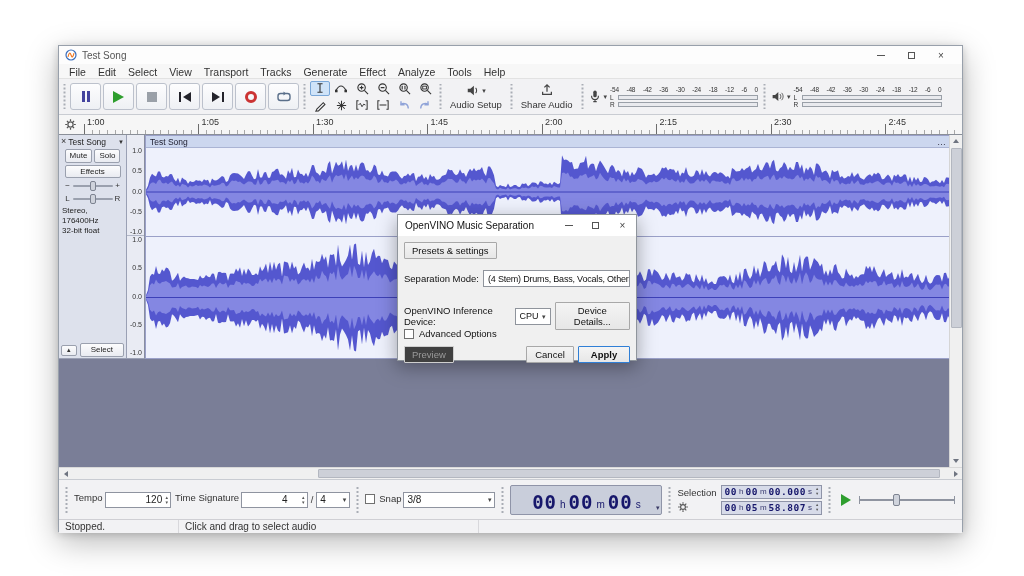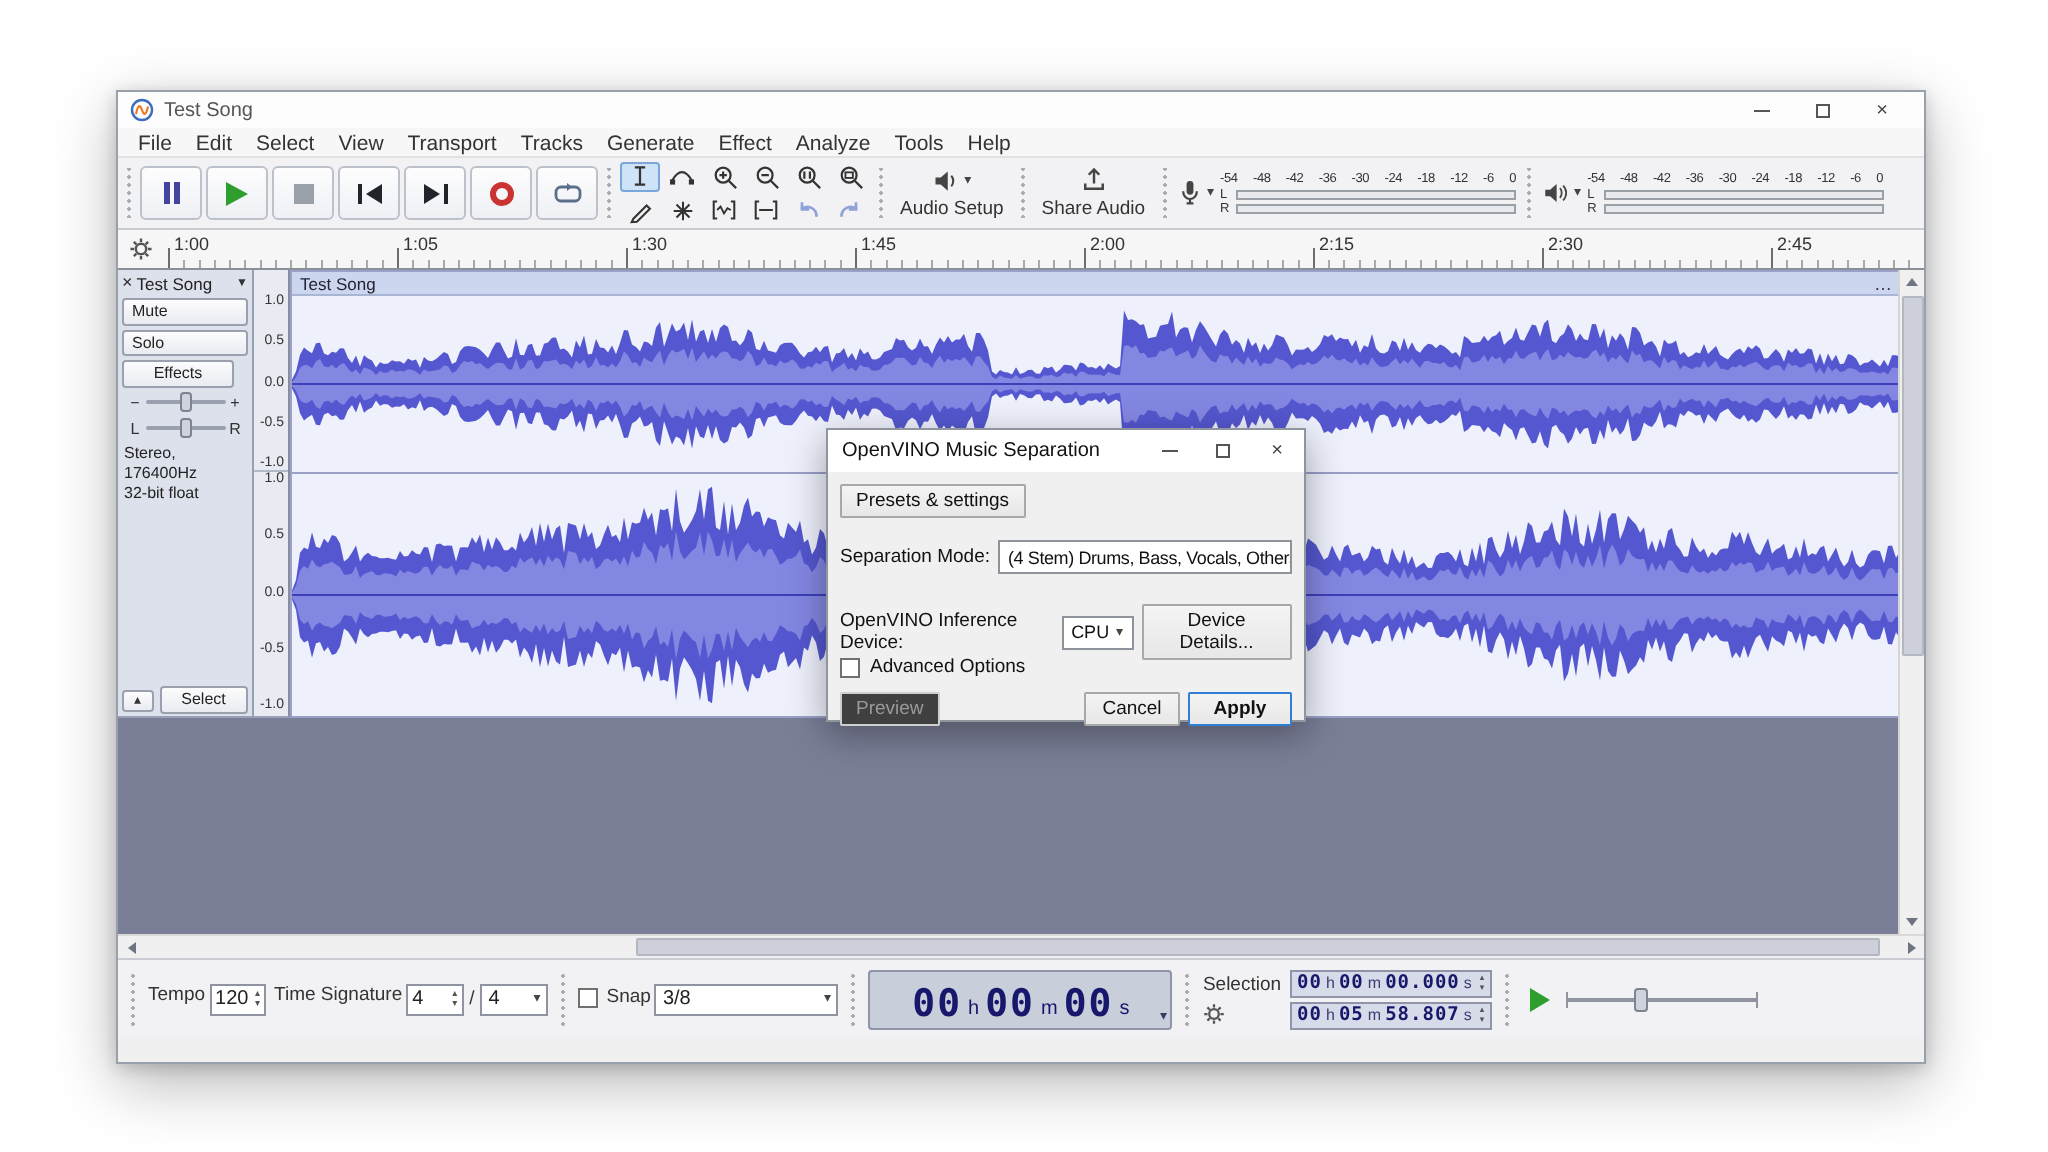--- a/index.html
+++ b/index.html
@@ -66,21 +66,21 @@
 
   
   .scroll-region { height:332px; position:relative; background:#7a7e97; flex:0 0 auto; overflow:hidden; }
   .track-row { display:flex; height:224px; }
 
   .track-panel { width:68px; background:#dde1ec; border-right:1px solid #9aa0b4; border-bottom:1px solid #9aa0b4; position:relative; display:flex; flex-direction:column; padding:1px 2px; gap:2px; }
   .tp-head { display:flex; align-items:center; gap:2px; height:11px; }
   .tp-close { font-size:9px; color:#333; line-height:1; }
   .tp-name { font-size:8.5px; color:#222; flex:1; white-space:nowrap; overflow:hidden; }
   .tp-dd { font-size:6px; color:#333; }
-  .tp-btnrow { display:flex; gap:2px; justify-content:center;flex-direction:column; }
+  .tp-btnrow { display:flex; gap:2px; justify-content:center; }
   .tp-btn { font-size:8px; color:#222; background:linear-gradient(#fcfcfd,#e9ebf1); border:1px solid #9aa0ae; border-radius:2px; padding:1px 4px; line-height:1.2; }
   .tp-btn.wide { width:56px; text-align:center; }
   .sliderrow { display:flex; align-items:center; gap:2px; justify-content:center; height:11px; }
   .sl-end { font-size:8px; color:#333; width:6px; text-align:center; }
   .sl-track { width:40px; height:2px; background:#9aa0ae; position:relative; border-radius:1px; }
   .sl-thumb { position:absolute; top:-4px; left:17px; width:6px; height:10px; background:#cfd3dc; border:1px solid #7d8391; border-radius:2px; }
   .tp-info { font-size:8px; color:#222; text-align:left; line-height:1.25; padding-left:1px; }
   .tp-bottom { position:absolute; bottom:1px; left:2px; right:2px; display:flex; gap:3px; align-items:center; }
   .tp-collapse { font-size:7px; color:#333; border:1px solid #9aa0ae; background:linear-gradient(#fcfcfd,#e9ebf1); border-radius:2px; padding:0 5px; height:11px; display:flex; align-items:center; }
   .tp-select { flex:1; text-align:center; }
@@ -110,21 +110,21 @@
   .hscroll { height:12px; background:#f0f0f0; border-top:1px solid #d9d9d9; position:relative; display:flex; align-items:center; flex:0 0 auto; }
   .hscroll .arr { width:13px; height:12px; display:flex; align-items:center; justify-content:center; }
   .htrack { position:absolute; left:13px; right:13px; top:0; bottom:0; }
   .hthumb { position:absolute; left:28%; width:71%; top:1px; height:9px; background:#cdd0d8; border:1px solid #b3b7c0; border-radius:1px; }
 
   
   .bottombar { height:40px; background:#f2f2f4; display:flex; align-items:center; padding:2px 4px; gap:4px; border-top:1px solid #c9ccd2; flex:0 0 auto; }
   .bb-col { display:flex; flex-direction:row; gap:2px; justify-content:center; }
   .bb-lbl { font-size:9.5px; color:#333; }
   .spin { display:flex; align-items:center; background:#fff; border:1px solid #8f94a0; height:16px; padding:0 2px; gap:2px; }
-  .spin .val { font-size:10px; color:#222; min-width:18px; }
+  .spin .val { font-size:10px; color:#222; min-width:18px;margin-left:38px; }
   .spin-arrows { display:flex; flex-direction:column; font-size:5px; line-height:1; color:#555; }
   .combo { display:flex; align-items:center; justify-content:space-between; background:#fff; border:1px solid #8f94a0; height:16px; padding:0 3px; gap:3px; font-size:10px; color:#222; }
   .ts-row { display:flex; align-items:center; gap:3px; }
   .checkrow { display:flex; align-items:center; gap:4px; height:14px; }
   .checkbox { width:10px; height:10px; border:1px solid #707070; background:#fff; }
 
   .bigtime { width:152px; height:30px; background:#c9cedb; border:1px solid #8f94a8; border-radius:2px; display:flex; align-items:flex-end; justify-content:center; gap:3px; padding:2px 4px; position:relative; }
   .bt-d { font-size:19px; font-weight:bold; color:#17176b; font-family:"DejaVu Sans Mono", monospace; line-height:1; letter-spacing:1px; }
   .bt-u { font-size:10px; color:#17176b; line-height:1.5; }
   .bt-dd { position:absolute; right:2px; bottom:2px; font-size:7px; color:#3a3a66; }
@@ -145,21 +145,21 @@
   .ps-thumb { position:absolute; left:34px; top:-5px; width:7px; height:12px; background:#cfd3dc; border:1px solid #7d8391; border-radius:2px; }
 
   
   .statusbar { height:14px; background:#f2f2f4; border-top:1px solid #cfcfd4; display:flex; align-items:center; font-size:10px; color:#333; flex:1 0 auto; }
   .sb-cell { padding:0 6px; height:100%; display:flex; align-items:center; border-right:1px solid #d8d8dc; }
   .sb-cell.c1 { width:120px; }
   .sb-cell.c2 { width:300px; }
   .sb-cell.c3 { flex:1; border-right:none; }
 
   
-  .dialog { position:absolute; left:338px; top:168px; width:240px; height:147px; background:#f0f0f0; border:1px solid #8f959c; box-shadow:0 6px 18px rgba(0,0,0,.35); z-index:50; display:flex; flex-direction:column;margin-left:16px; }
+  .dialog { position:absolute; left:338px; top:168px; width:240px; height:147px; background:#f0f0f0; border:1px solid #8f959c; box-shadow:0 6px 18px rgba(0,0,0,.35); z-index:50; display:flex; flex-direction:column; }
   .dlg-title { height:21px; background:#ffffff; display:flex; align-items:center; padding-left:7px; flex:0 0 auto; }
   .dlg-title-text { font-size:10px; color:#111; flex:1; }
   .dlg-ctrls { display:flex; height:100%; }
   .dlg-btn { width:27px; display:flex; align-items:center; justify-content:center; color:#444; font-size:10px; }
   .dlg-body { position:relative; flex:1; font-size:9.5px; color:#111; }
   .w-btn { background:linear-gradient(#f4f4f4,#e7e7e7); border:1px solid #a8a8a8; border-radius:1px; font-size:9.5px; color:#111; padding:2px 7px; font-family:"Liberation Sans", sans-serif; }
   .w-btn.default { border:1.5px solid #2f7fd6; }
   .w-btn.disabled { background:#404040; border-color:#cfcfcf; color:#9a9a9a; }
   .dlg-row { position:absolute; left:6px; right:6px; display:flex; align-items:center; gap:4px; }
   .w-combo { display:flex; align-items:center; justify-content:space-between; background:#fff; border:1px solid #8f949c; height:17px; padding:0 4px; gap:3px; font-size:9px; color:#111; white-space:nowrap; overflow:hidden; }
@@ -629,20 +629,25 @@
       <div class="grip" style="height:28px"></div>
 
       <div class="playspeed">
         <span class="ps-tri"></span>
         <span class="ps-slider">
             <span class="ps-thumb"></span>
           </span>
       </div>
     </div>
 
+    <div class="statusbar">
+      <div class="sb-cell c1">Stopped.</div>
+      <div class="sb-cell c2">Click and drag to select audio</div>
+      <div class="sb-cell c3"></div>
+    </div>
 
     <div class="dialog">
       <div class="dlg-title">
         <span class="dlg-title-text">OpenVINO Music Separation</span>
         <div class="dlg-ctrls">
           <div class="dlg-btn">
               <span class="glyph-min"></span>
             </div>
           <div class="dlg-btn">
               <span class="glyph-max"></span>

